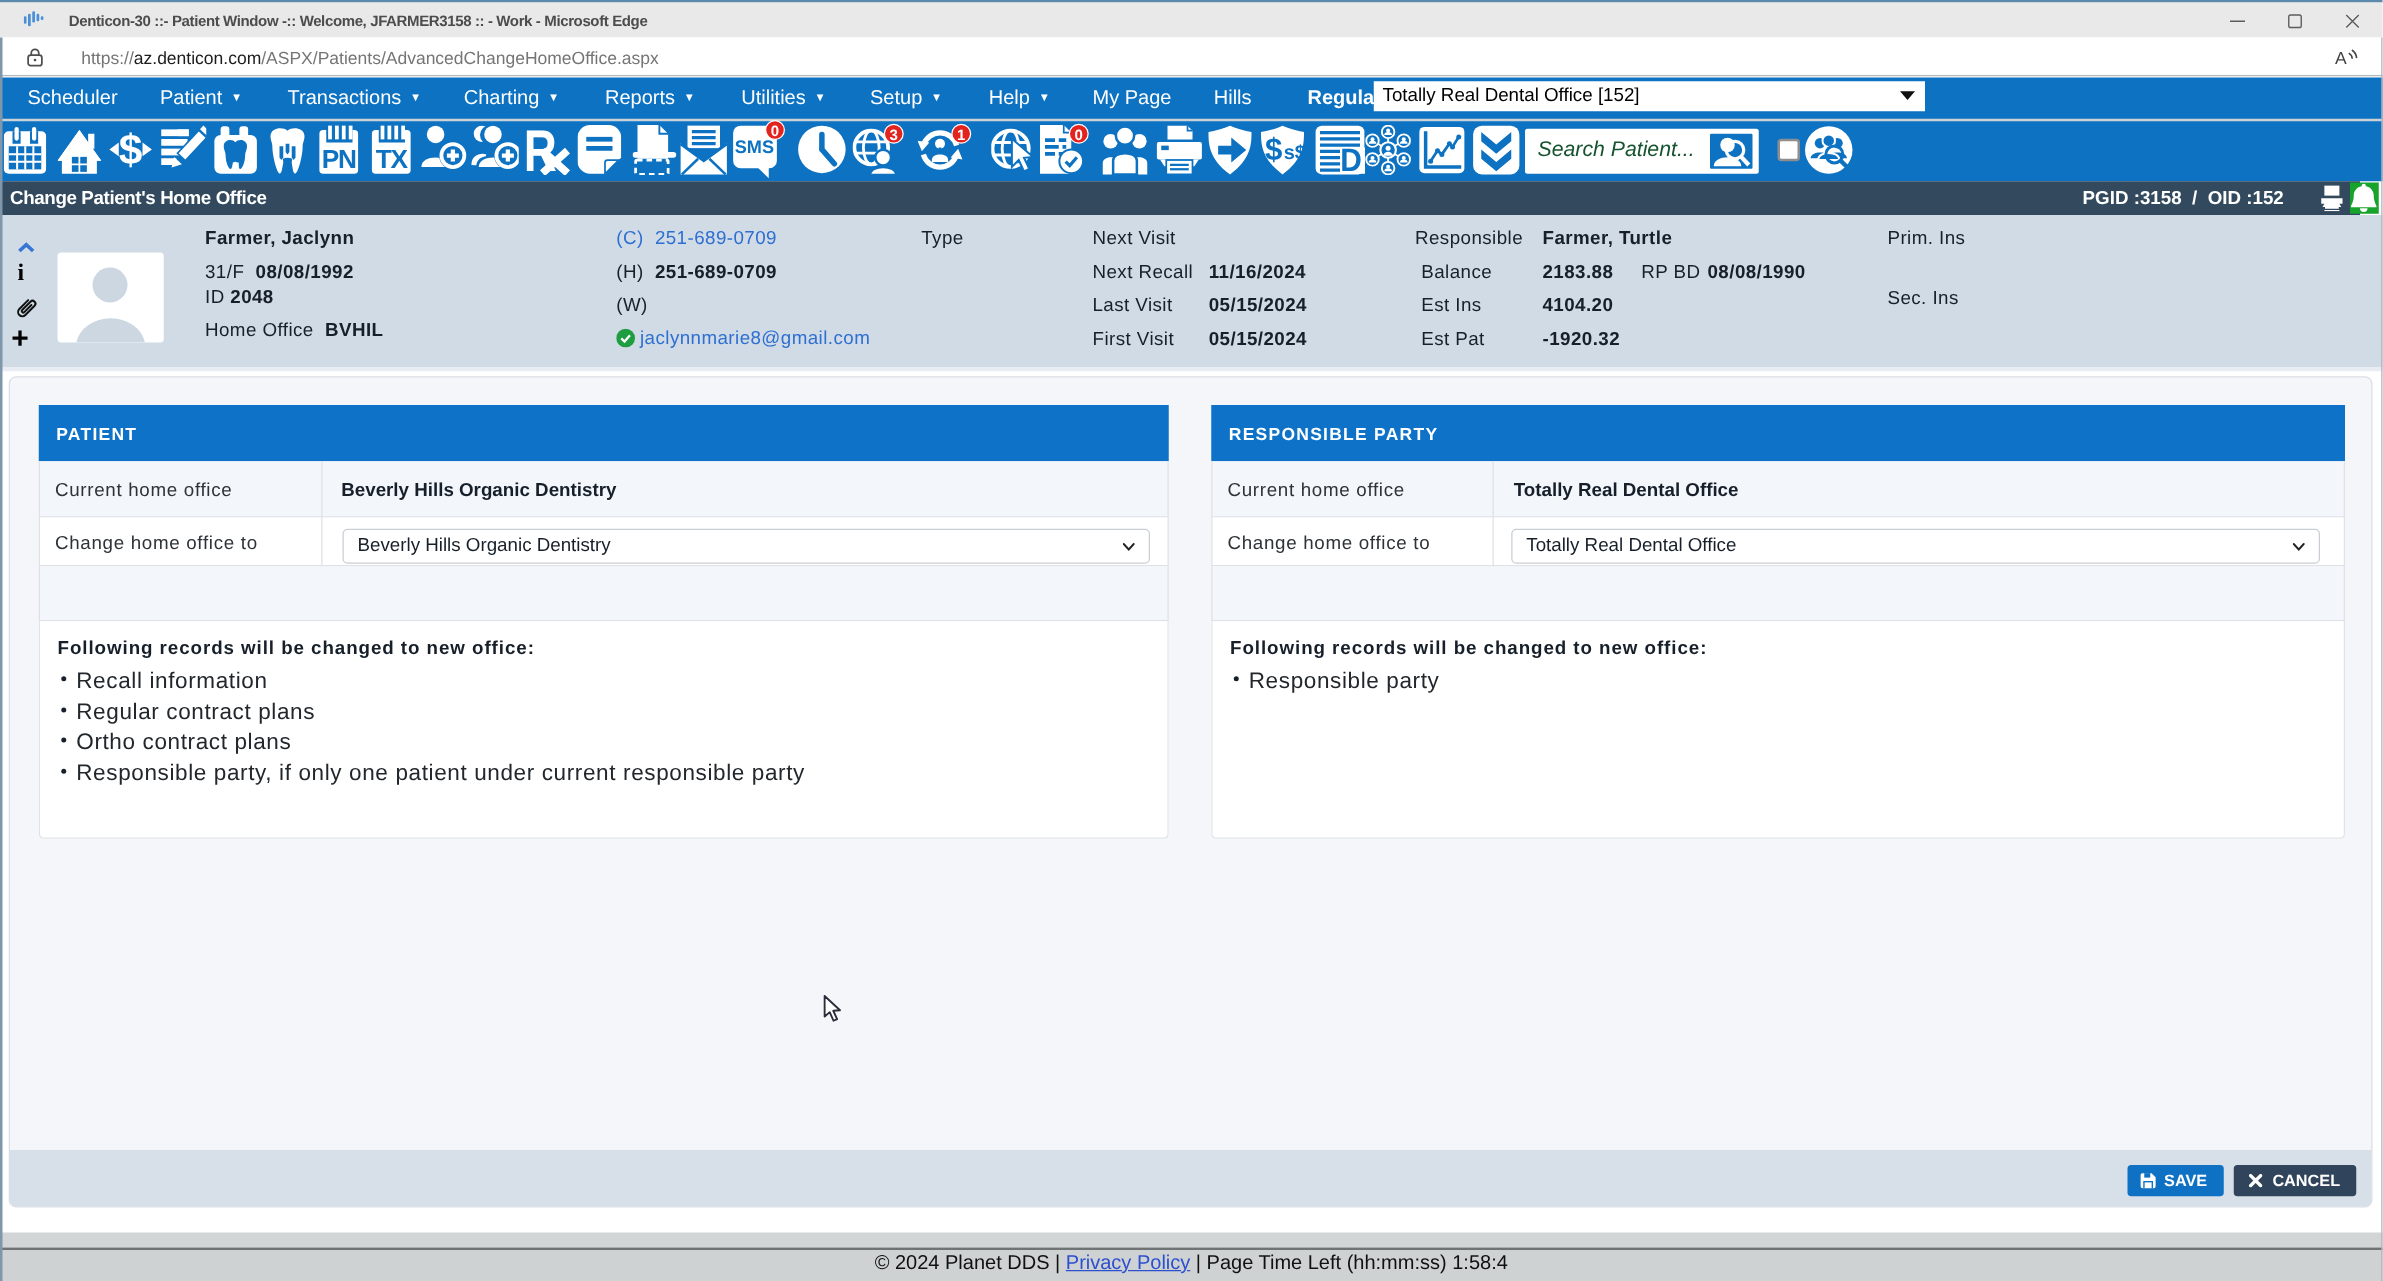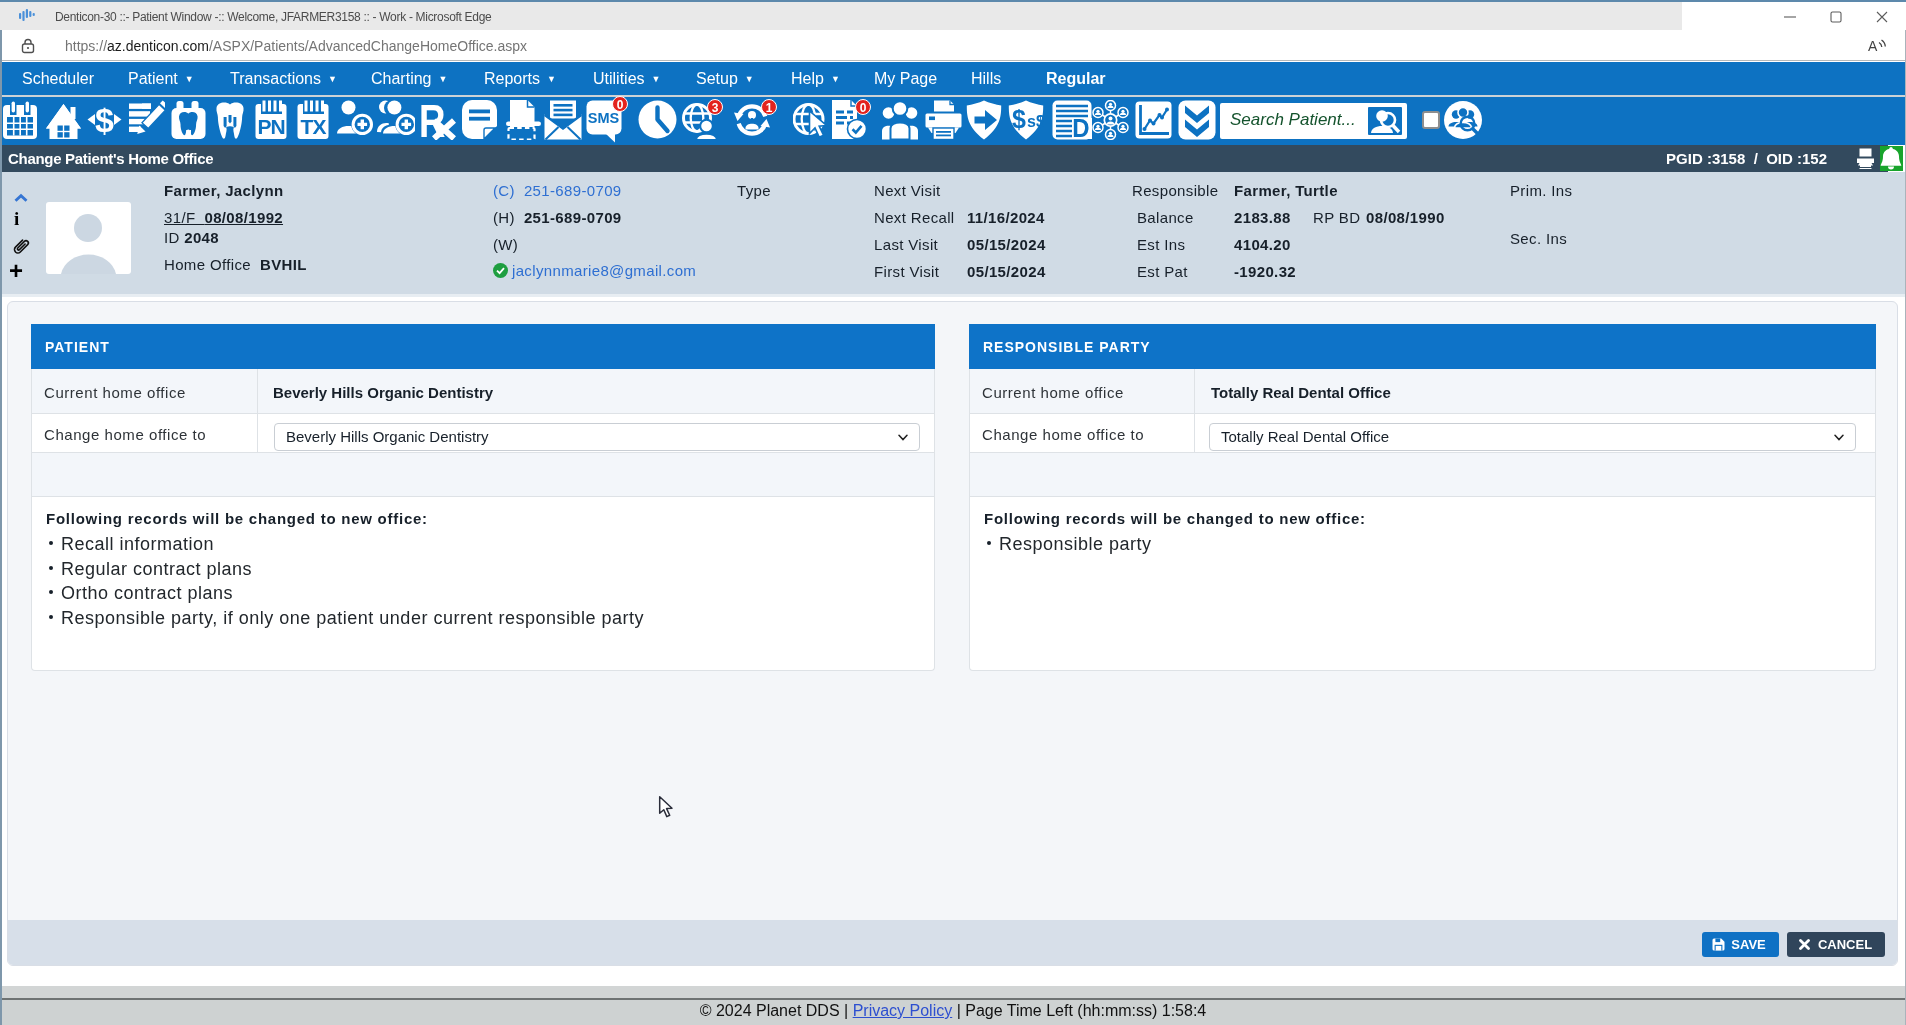--- a/index.html
+++ b/index.html
@@ -1,21 +1,21 @@
 <!DOCTYPE html>
 <html><head>
 <meta charset="utf-8">
 <style>
   * { margin:0; padding:0; box-sizing:border-box; }
   html,body { width:1906px; height:1025px; overflow:hidden; background:#fff;
     font-family:"Liberation Sans", sans-serif; }
   .abs { position:absolute; }
   
   #topstrip { left:0; top:0; width:1906px; height:2px; background:#5d89ac; }
-  #titlebar { left:0; top:2px; width:1682px; height:28px; background:#e9e9e9; }
+  #titlebar { left:0; top:2px; width:1906px; height:28px; background:#e9e9e9;font-weight:bold; }
   #titletxt { left:55px; top:8px; font-size:12px; letter-spacing:-0.3px; color:#4c4c4c; }
   .winbtn { top:8px; width:14px; height:14px; color:#5c5c5c; }
   #urlbar { left:0; top:30px; width:1906px; height:31px; background:#fff; border-bottom:1px solid #b5b8ba; }
   #urltxt { left:65px; top:8px; font-size:14px; color:#757575; }
   #urltxt b { color:#1c1c1c; font-weight:normal; }
   
   #menubar { left:0; top:62px; width:1906px; height:35px; background:#0d72c2; border-bottom:2px solid #ccd2d6;}
   .mi { position:absolute; top:8px; color:#fff; font-size:16px; white-space:nowrap; }
   .car { font-size:9px; vertical-align:2px; margin-left:7px; }
   #officesel { left:1099px; top:3px; width:441px; height:24px; background:#fff; position:absolute;
@@ -112,20 +112,21 @@
   <div class="mi" style="left:128px">Patient<span class="car">▼</span></div>
   <div class="mi" style="left:230px">Transactions<span class="car">▼</span></div>
   <div class="mi" style="left:371px">Charting<span class="car">▼</span></div>
   <div class="mi" style="left:484px">Reports<span class="car">▼</span></div>
   <div class="mi" style="left:593px">Utilities<span class="car">▼</span></div>
   <div class="mi" style="left:696px">Setup<span class="car">▼</span></div>
   <div class="mi" style="left:791px">Help<span class="car">▼</span></div>
   <div class="mi" style="left:874px">My Page</div>
   <div class="mi" style="left:971px">Hills</div>
   <div class="mi" style="left:1046px; font-weight:bold">Regular</div>
+  <div id="officesel">Totally Real Dental Office [152]<span class="sarr"></span></div>
 </div>
 <div class="abs" id="iconbar">
 <svg class="ico" style="left:3px" width="34" height="40" viewBox="0 0 34 40">
  <rect x="0" y="5" width="34" height="34" rx="4" fill="#fff"></rect>
  <rect x="7" y="5" width="6.5" height="10" fill="#0d72c2"></rect>
  <rect x="21" y="5" width="6.5" height="10" fill="#0d72c2"></rect>
  <rect x="8.6" y="1.5" width="3.4" height="11" rx="1.7" fill="#fff"></rect>
  <rect x="22.6" y="1.5" width="3.4" height="11" rx="1.7" fill="#fff"></rect>
  <rect x="4" y="17" width="26" height="18.5" fill="#0d72c2"></rect>
  <path d="M4 23.3 H30 M4 29.3 H30" stroke="#fff" stroke-width="1.6"></path>
@@ -405,21 +406,21 @@
         <path d="M7.2 5 L7.2 15 a3.4 3.4 0 0 0 6.8 0 L14 4.6 a2.3 2.3 0 0 0 -4.6 0 L9.4 14 a1.2 1.2 0 0 0 2.4 0 L11.8 6" stroke="#111" stroke-width="1.6" fill="none" stroke-linecap="round"></path>
       </g>
     </svg>
   <div class="abs" style="left:9px; top:85px; font-size:24px; font-weight:bold; color:#000;">+</div>
   <div id="photo"><svg width="85" height="72" viewBox="0 0 85 72">
         <circle cx="42" cy="26" r="14" fill="#ccd7e2"></circle>
         <path d="M15 72 a28 24 0 0 1 55 0 z" fill="#ccd7e2"></path>
       </svg></div>
 
   <div class="pt pb" style="left:164px; top:10px; font-size:15px;">Farmer, Jaclynn</div>
-  <div class="pt" style="left:164px; top:37px;text-decoration:underline;">31/F&nbsp;&nbsp;<span class="pb">08/08/1992</span></div>
+  <div class="pt" style="left:164px; top:37px;">31/F&nbsp;&nbsp;<span class="pb">08/08/1992</span></div>
   <div class="pt" style="left:164px; top:57px;">ID <span class="pb">2048</span></div>
   <div class="pt" style="left:164px; top:84px;">Home Office&nbsp;&nbsp;<span class="pb">BVHIL</span></div>
 
   <div class="pt plink" style="left:493px; top:10px;">(C)&nbsp; 251-689-0709</div>
   <div class="pt" style="left:493px; top:37px;">(H)&nbsp; <span class="pb">251-689-0709</span></div>
   <div class="pt" style="left:493px; top:64px;">(W)</div>
   <svg class="abs" style="left:493px; top:91px;" width="15" height="15" viewBox="0 0 15 15">
       <circle cx="7.5" cy="7.5" r="7.5" fill="#1e9e40"></circle>
       <path d="M4 7.7 L6.6 10.2 L11 5.2" stroke="#fff" stroke-width="1.8" fill="none"></path>
     </svg>

